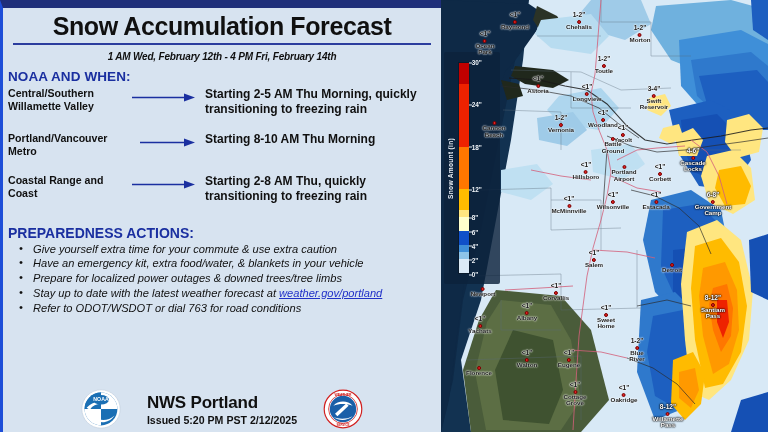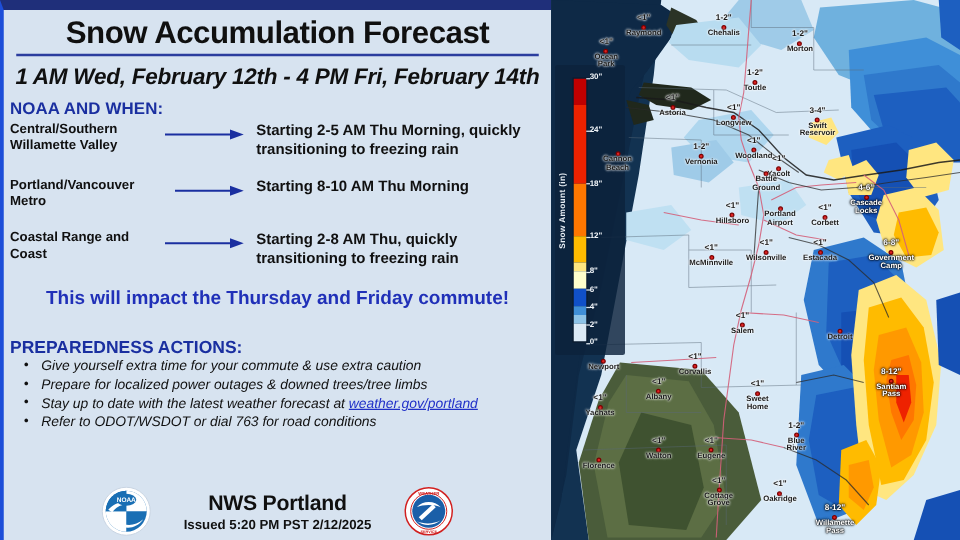--- a/index.html
+++ b/index.html
@@ -21,21 +21,21 @@
 
   #title{
     font-size:25px; font-weight:bold; color:#101010;
     text-align:center; letter-spacing:-0.4px;
     margin-top:5px; line-height:1.05;
   }
   #title-rule{
     height:2px; background:#2b3d9e; margin:4px 5px 0 5px;
   }
   #subtitle{
-    font-size:18px; font-weight:bold; font-style:italic; color:#101010;
+    font-size:10px; font-weight:bold; font-style:italic; color:#101010;
     text-align:center; margin-top:6px; letter-spacing:-0.2px;
   }
 
   .section-head{
     font-size:13.5px; font-weight:bold; color:#1a2fa0;
     margin-top:7px; letter-spacing:0.1px;
   }
 
   
   #where-table{ width:100%; border-collapse:collapse; margin-top:1px; }
@@ -71,21 +71,21 @@
     content:"\2022"; position:absolute; left:11px; top:-1px;
     font-size:11px; color:#101010;
   }
   .link{ color:#2030c8; text-decoration:underline; }
 
   
   #footer{
     position:absolute; left:0; right:0; bottom:3px;
     display:flex; align-items:center; justify-content:center; gap:26px;
   }
-  #footer-text{ text-align:center; }
+  #footer-text{ }
   #nws-name{ font-size:17px; font-weight:bold; color:#101010; letter-spacing:-0.2px;}
   #nws-issued{ font-size:10.6px; font-weight:bold; color:#101010; margin-top:1px;}
 
   
   #map-panel{
     position:absolute; left:441px; top:0; width:327px; height:432px;
     overflow:hidden; background:#123054;
   }
   #map-canvas{ position:absolute; inset:0; }
 
@@ -181,25 +181,25 @@
         <svg class="arrow-svg" width="64" height="9" viewBox="0 0 64 9">
               <line x1="0" y1="4.5" x2="52" y2="4.5" stroke="#1a2fa0" stroke-width="1.6"></line>
               <polygon points="52,0.5 63,4.5 52,8.5" fill="#1a2fa0"></polygon>
             </svg>
       </td>
       <td class="ww-when">Starting 2-8 AM Thu, quickly transitioning to freezing rain</td>
     </tr>
   </tbody>
     </table>
 
-  <div id="impact">This will impact the Thursday and Friday commute!</div>
 
   <div id="prep-head">PREPAREDNESS ACTIONS:</div>
   <ul id="prep-list">
     <li><span>Give yourself extra time for your commute &amp; use extra caution</span></li>
+    <li><span>Have an emergency kit, extra food/water, &amp; blankets in your vehicle</span></li>
     <li><span>Prepare for localized power outages &amp; downed trees/tree limbs</span></li>
     <li><span>Stay up to date with the latest weather forecast at </span><span class="link">weather.gov/portland</span></li>
     <li><span>Refer to ODOT/WSDOT or dial 763 for road conditions</span></li>
   </ul>
 
   <div id="footer">
     <svg width="40" height="40" viewBox="0 0 100 100">
       <circle cx="50" cy="50" r="48" fill="#ffffff" stroke="#c8d4e2" stroke-width="2"></circle>
       <circle cx="50" cy="50" r="41" fill="#1a6fb4"></circle>
       <path d="M50 9 A41 41 0 0 1 91 50 L50 50 Z" fill="#ffffff"></path>

